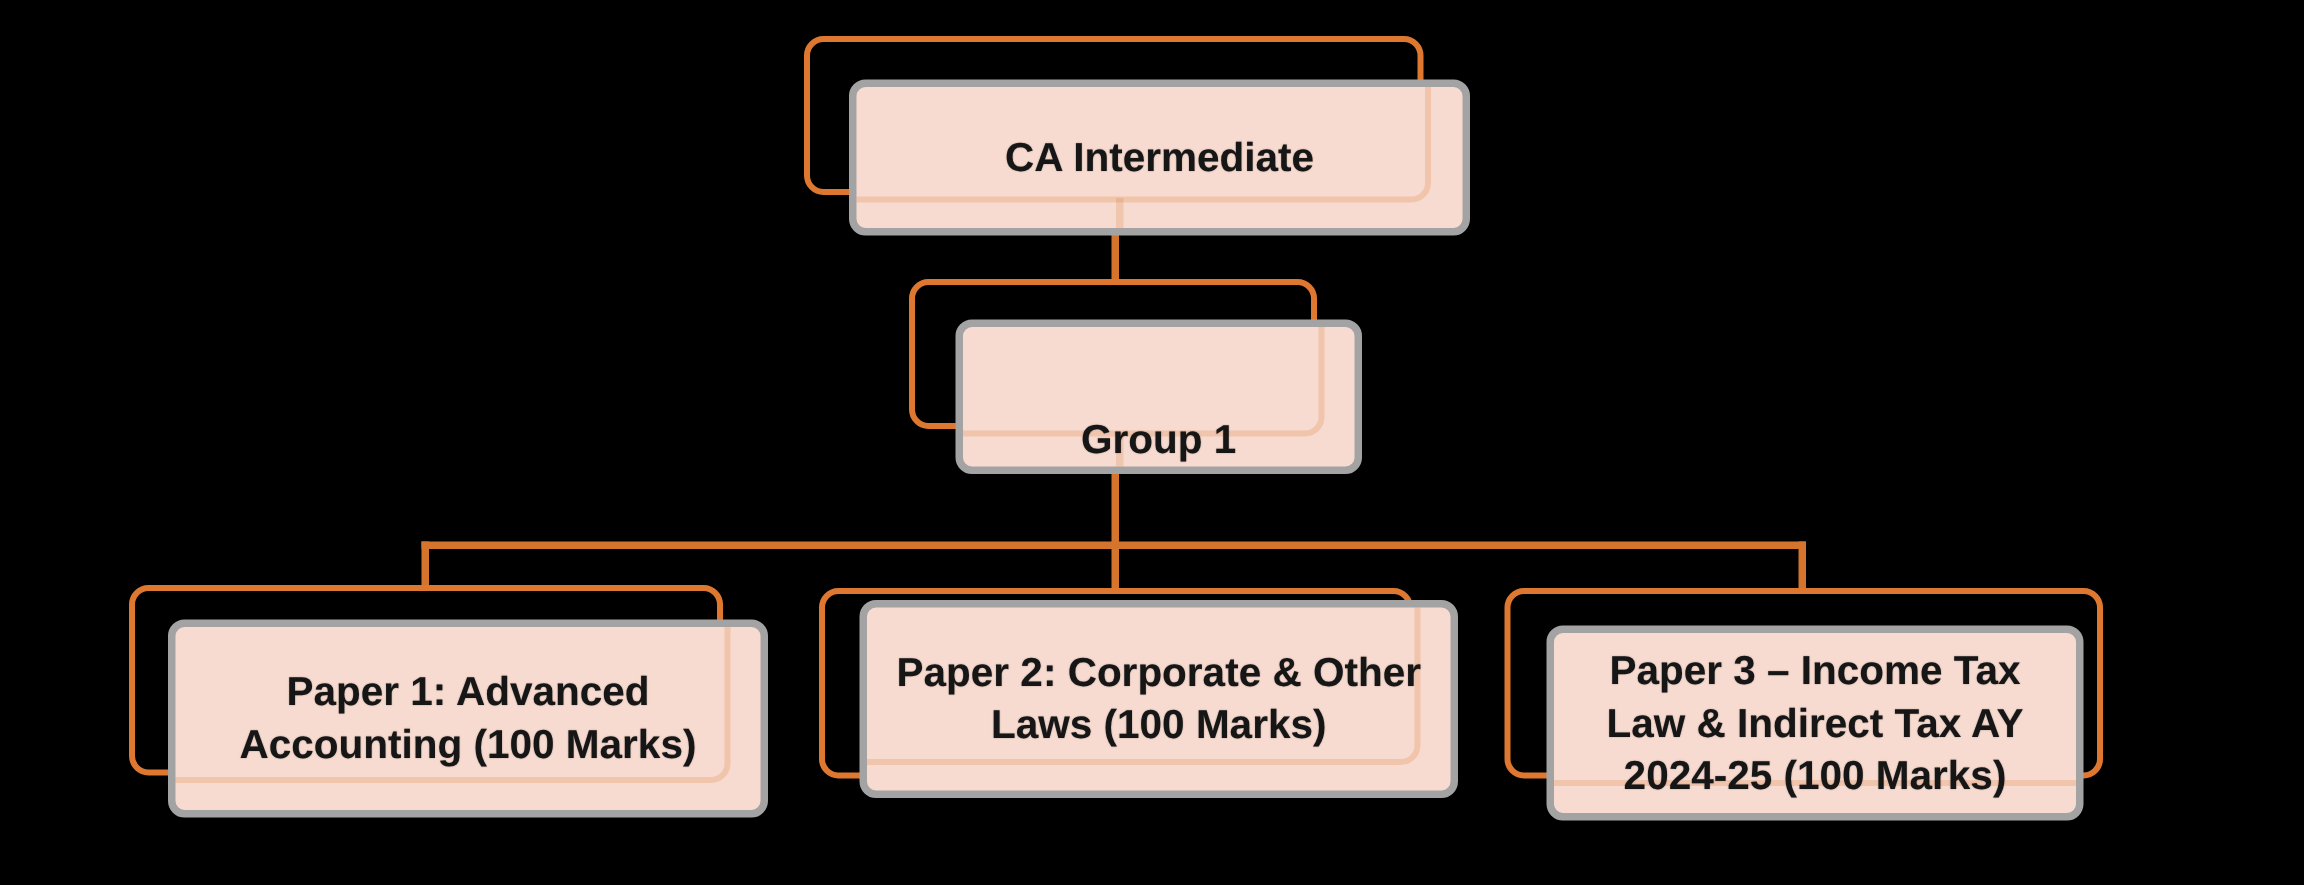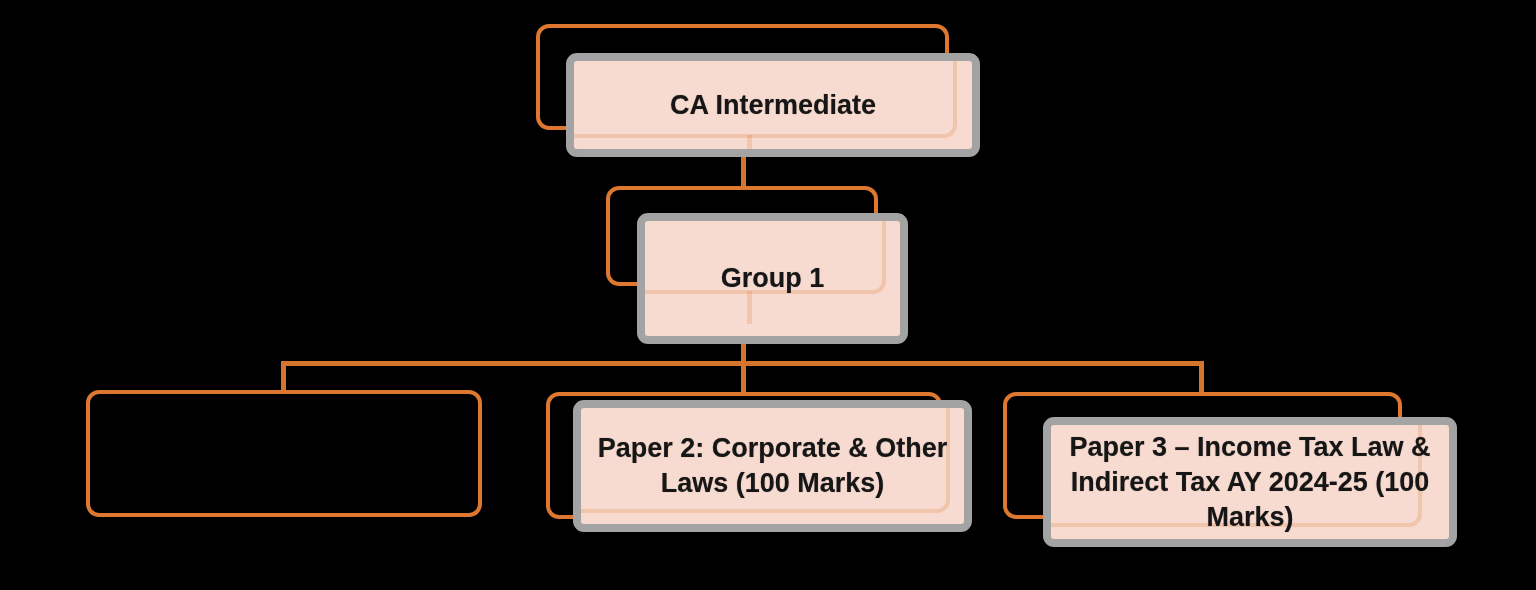--- a/index.html
+++ b/index.html
@@ -29,21 +29,21 @@
     border: 4px solid #DE7830;
     border-radius: 13px;
     background: transparent;
     box-sizing: border-box;
     z-index: 2;
   }
 
   
   .node-front {
     position: absolute;
-    border: 8px solid #a3a3a3;
+    border: 5px solid #a3a3a3;
     border-radius: 11px;
     background: #F8DBD0;
     box-sizing: border-box;
     z-index: 3;
     overflow: hidden;
     display: flex;
     align-items: center;
     justify-content: center;
     text-align: center;
   }
@@ -73,37 +73,37 @@
   }
 
   
   .ca-back   { left: 536px; top: 24px;  width: 413px; height: 106px; }
   .ca-front  { left: 566px; top: 53px;  width: 414px; height: 104px; }
   .ca-ghost-rect { left: -30px; top: -29px; width: 413px; height: 106px; }
   .ca-ghost-line { left: 173px; top: 74px; width: 5px; height: 30px; }
 
   
   .g1-back   { left: 606px; top: 186px; width: 272px; height: 100px; }
-  .g1-front  { left: 637px; top: 213px; width: 271px; height: 131px; }
+  .g1-front  { left: 637px; top: 213px; width: 271px; height: 103px; align-items: flex-end; }
   .g1-ghost-rect { left: -31px; top: -27px; width: 272px; height: 100px; }
   .g1-ghost-line { left: 102px; top: 70px; width: 5px; height: 33px; }
 
   
   .p1-back   { left: 86px;  top: 390px; width: 396px; height: 127px; }
   .p1-front  { left: 112px; top: 413px; width: 400px; height: 132px; }
   .p1-ghost-rect { left: -26px; top: -23px; width: 396px; height: 127px; }
 
   
   .p2-back   { left: 546px; top: 392px; width: 396px; height: 127px; }
   .p2-front  { left: 573px; top: 400px; width: 399px; height: 132px; }
   .p2-ghost-rect { left: -27px; top: -22px; width: 396px; height: 127px; }
 
   
   .p3-back   { left: 1003px; top: 392px; width: 399px; height: 127px; }
-  .p3-front  { left: 1031px; top: 417px; width: 414px; height: 130px; margin-left: 12px; }
+  .p3-front  { left: 1031px; top: 417px; width: 358px; height: 130px; }
   .p3-ghost-rect { left: -28px; top: -25px; width: 399px; height: 127px; }
 
   
   .conn-ca-group   { left: 741px; top: 156px; width: 5px;  height: 34px; }
   .conn-group-bus  { left: 741px; top: 314px; width: 5px;  height: 50px; }
   .conn-bus        { left: 281px; top: 361px; width: 923px; height: 5px; }
   .conn-drop-left  { left: 281px;  top: 361px; width: 5px; height: 30px; }
   .conn-drop-mid   { left: 741px;  top: 361px; width: 5px; height: 33px; }
   .conn-drop-right { left: 1199px; top: 361px; width: 5px; height: 33px; }
 </style>
@@ -127,20 +127,24 @@
   </div>
 
   <div class="node-back g1-back"></div>
   <div class="node-front g1-front">
     <div class="ghost-rect g1-ghost-rect"></div>
     <div class="ghost-line g1-ghost-line"></div>
     <div class="node-label">Group 1</div>
   </div>
 
   <div class="node-back p1-back"></div>
+  <div class="node-front p1-front">
+    <div class="ghost-rect p1-ghost-rect"></div>
+    <div class="node-label">Paper 1: Advanced Accounting (100 Marks)</div>
+  </div>
 
   <div class="node-back p2-back"></div>
   <div class="node-front p2-front">
     <div class="ghost-rect p2-ghost-rect"></div>
     <div class="node-label">Paper 2: Corporate &amp; Other Laws (100 Marks)</div>
   </div>
 
   <div class="node-back p3-back"></div>
   <div class="node-front p3-front">
     <div class="ghost-rect p3-ghost-rect"></div>

